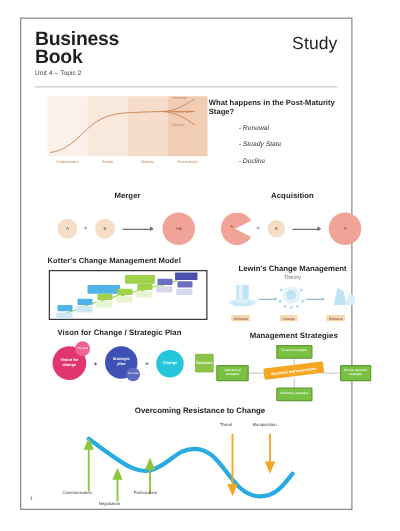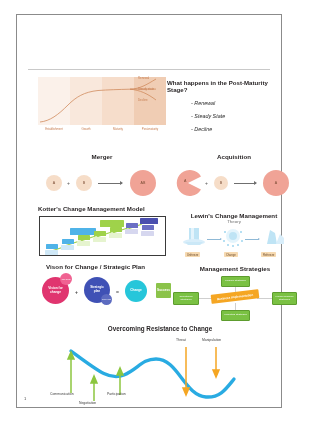--- a/index.html
+++ b/index.html
@@ -74,20 +74,28 @@
   .res svg{position:absolute;left:0;top:8px;}
   .rlab{position:absolute;font-size:3.4px;color:#3f3f3f;white-space:nowrap;}
 
   .pgnum{position:absolute;left:7px;bottom:6px;font-size:4px;color:#444;}
 </style>
 </head>
 <body>
 
 <div class="page">
 
+  <div class="hdr">
+    <div class="title">
+      <span>Business</span>
+      <span>Book</span>
+    </div>
+    <div class="subtitle">Unit 4 – Topic 2</div>
+    <div class="study">Study</div>
+  </div>
   <div class="hdr-rule"></div>
 
   <div class="plc">
     <div class="bands">
       <div style="background:#fbf1ea"></div>
       <div style="background:#f9e8dc"></div>
       <div style="background:#f6ddcb"></div>
       <div style="background:#f0cdb4"></div>
     </div>
     <svg width="128" height="48" viewBox="0 0 128 48">

